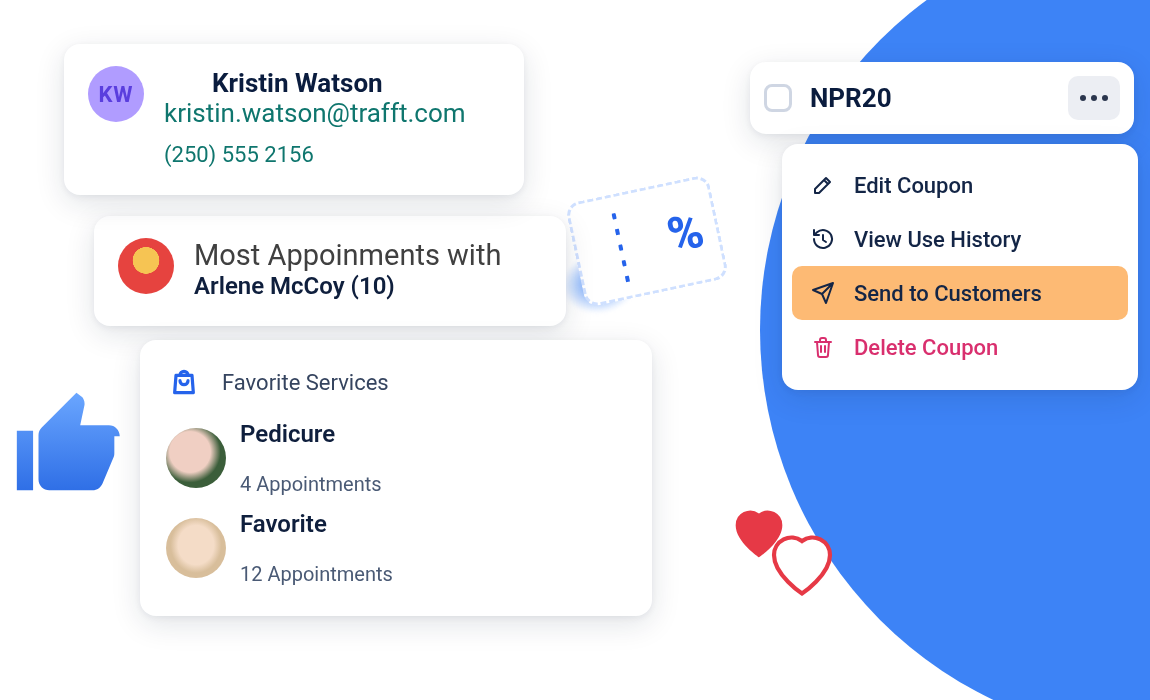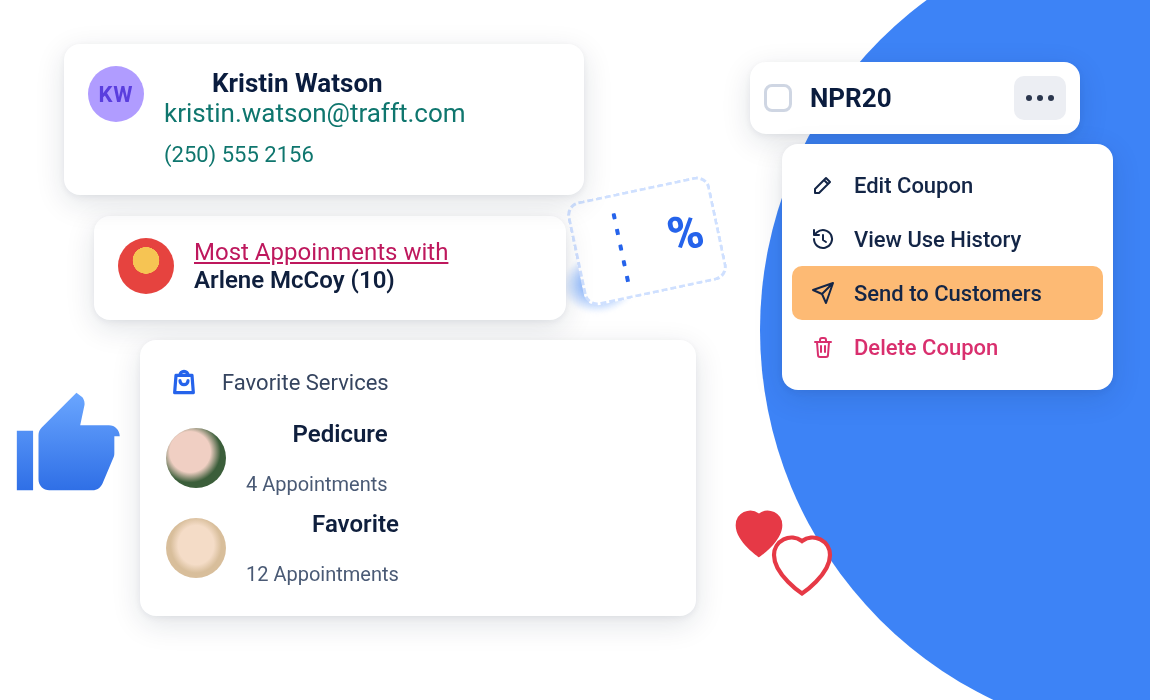--- a/index.html
+++ b/index.html
@@ -19,79 +19,79 @@
 
   .card {
     position: absolute;
     background: #ffffff;
     border-radius: 16px;
     box-shadow: 0 8px 30px rgba(20,30,60,0.12), 0 2px 6px rgba(20,30,60,0.06);
     color: #0f1f3d;
   }
 
   
-  .customer-card { left: 64px; top: 44px; width: 520px; padding: 22px 24px 28px 24px; z-index: 3; }
+  .customer-card { left: 64px; top: 44px; width: 460px; padding: 22px 24px 28px 24px; z-index: 3; }
   .customer-row { display:flex; align-items:flex-start; gap:20px; }
   .avatar-initials {
     width:56px; height:56px; border-radius:50%;
     background:#b09cff; color:#5a3ede;
     font-weight:700; font-size:22px; letter-spacing:1px;
     display:flex; align-items:center; justify-content:center;
     flex-shrink:0;
   }
   .customer-name { font-size:26px; font-weight:700; color:#0a1c3e; margin-top:2px;margin-left:48px; }
   .customer-email { font-size:26px; color:#0f766e; }
   .customer-phone { font-size:22px; color:#0f766e; margin-top:14px; }
 
   
   .appts-card { left: 94px; top: 216px; width: 472px; padding: 22px 24px 26px 24px; z-index: 2; }
   .appts-row { display:flex; align-items:flex-start; gap:20px; }
   .avatar-photo {
     width:56px; height:56px; border-radius:50%;
     background: radial-gradient(circle at 50% 40%, #f6c453 0 30%, transparent 31%), #e6433f;
     flex-shrink:0;
   }
-  .appts-label { font-size:24px; color:#be185d;text-decoration:underline; }
+  .appts-label { font-size:29px; color:#404040; }
   .appts-value { font-size:24px; color:#0f1f3d; font-weight:600; }
 
   
-  .fav-card { left: 140px; top: 340px; width: 556px; padding: 24px 26px 30px 26px; z-index: 4; text-align: right; }
+  .fav-card { left: 140px; top: 340px; width: 512px; padding: 24px 26px 30px 26px; z-index: 4; }
   .fav-header { display:flex; align-items:center; gap:20px; margin-bottom:20px; }
   .bag-icon {
     width:36px; height:36px; flex-shrink:0;
     display:flex; align-items:center; justify-content:center;
   }
   .fav-title { font-size:22px; color:#35445f; }
-  .service-row { display:flex; align-items:center; gap:20px; margin-top:14px; }
+  .service-row { display:flex; align-items:center; gap:14px; margin-top:14px; }
   .service-thumb {
     width:60px; height:60px; border-radius:50%;
     background:#e0b58b; overflow:hidden; flex-shrink:0;
   }
   .thumb-pedi { background: radial-gradient(circle at 40% 40%, #f0cfc3 0 40%, #3b5e3a 60%); }
   .thumb-mani { background: radial-gradient(ellipse at 50% 45%, #f4dcc7 0 42%, #d8be9b 60%); }
   .service-name { font-size:24px; font-weight:600; color:#0f1f3d; }
   .service-sub  { font-size:20px; color:#4a5a75; margin-top:24px; }
 
   
-  .coupon-card { left: 750px; top: 62px; width: 330px; height:72px; padding: 0 14px; z-index: 5; display:flex; align-items:center; }
+  .coupon-card { left: 750px; top: 62px; width: 384px; height:72px; padding: 0 14px; z-index: 5; display:flex; align-items:center; }
   .coupon-left { display:flex; align-items:center; gap:18px; }
   .checkbox {
     width:28px; height:28px; border-radius:8px;
     border:3px solid #cfd6e3; background:#fff;
   }
   .coupon-code { font-size:26px; font-weight:700; color:#0a1c3e; }
   .more-btn {
     margin-left:auto;
     width:52px; height:44px; border-radius:10px;
     background:#eceef3; display:flex; align-items:center; justify-content:center; gap:5px;
   }
   .dot { width:6px; height:6px; border-radius:50%; background:#2b364d; }
 
   
-  .menu-card { left: 782px; top: 144px; width: 331px; padding:14px 10px 16px 10px; z-index: 6; }
+  .menu-card { left: 782px; top: 144px; width: 356px; padding:14px 10px 16px 10px; z-index: 6; }
   .menu-item {
     display:flex; align-items:center; gap:18px;
     padding:14px 18px; border-radius:10px;
     font-size:22px; color:#132546; font-weight:500;
     cursor:pointer;
   }
   .menu-item.highlight { background:#fdba74; }
   .menu-item.danger { color:#d92f6e; }
   .menu-icon { width:26px; height:26px; flex-shrink:0; display:flex; align-items:center; justify-content:center; }
 

